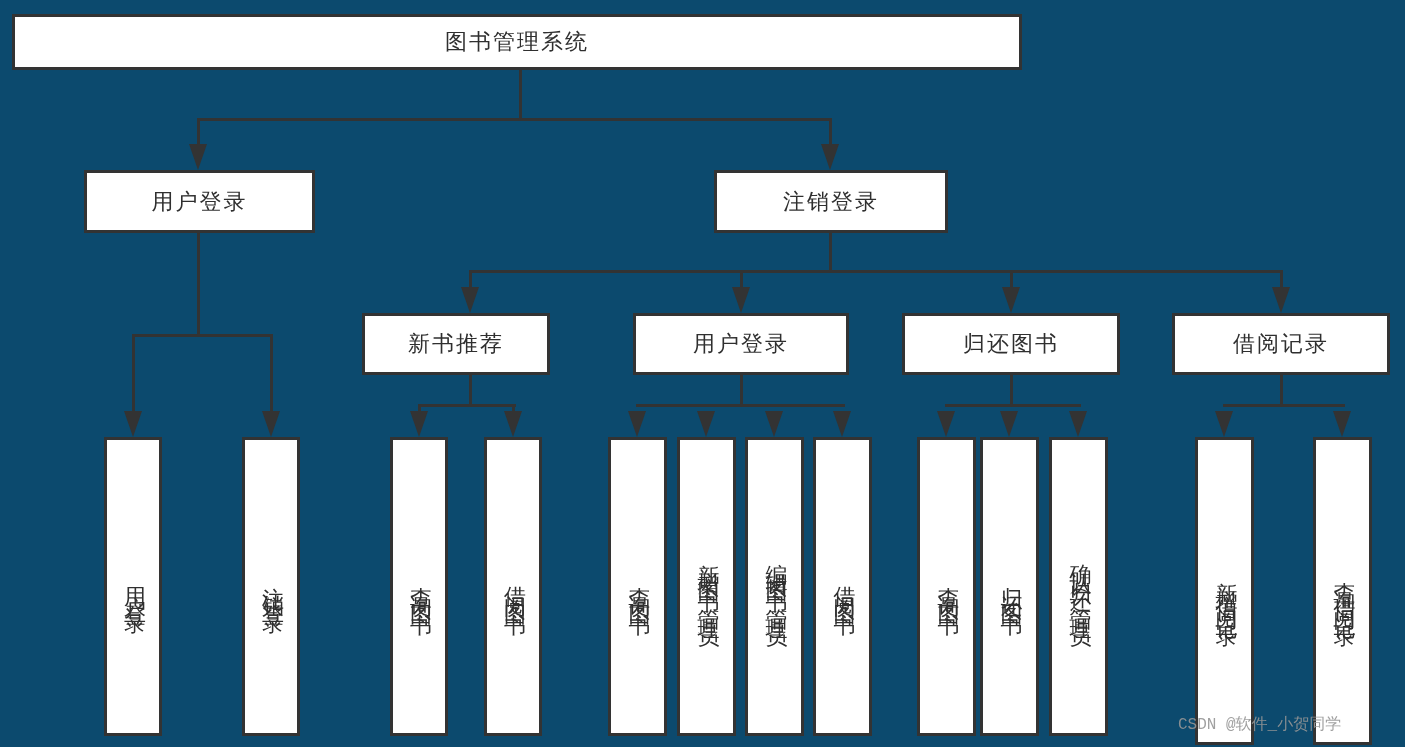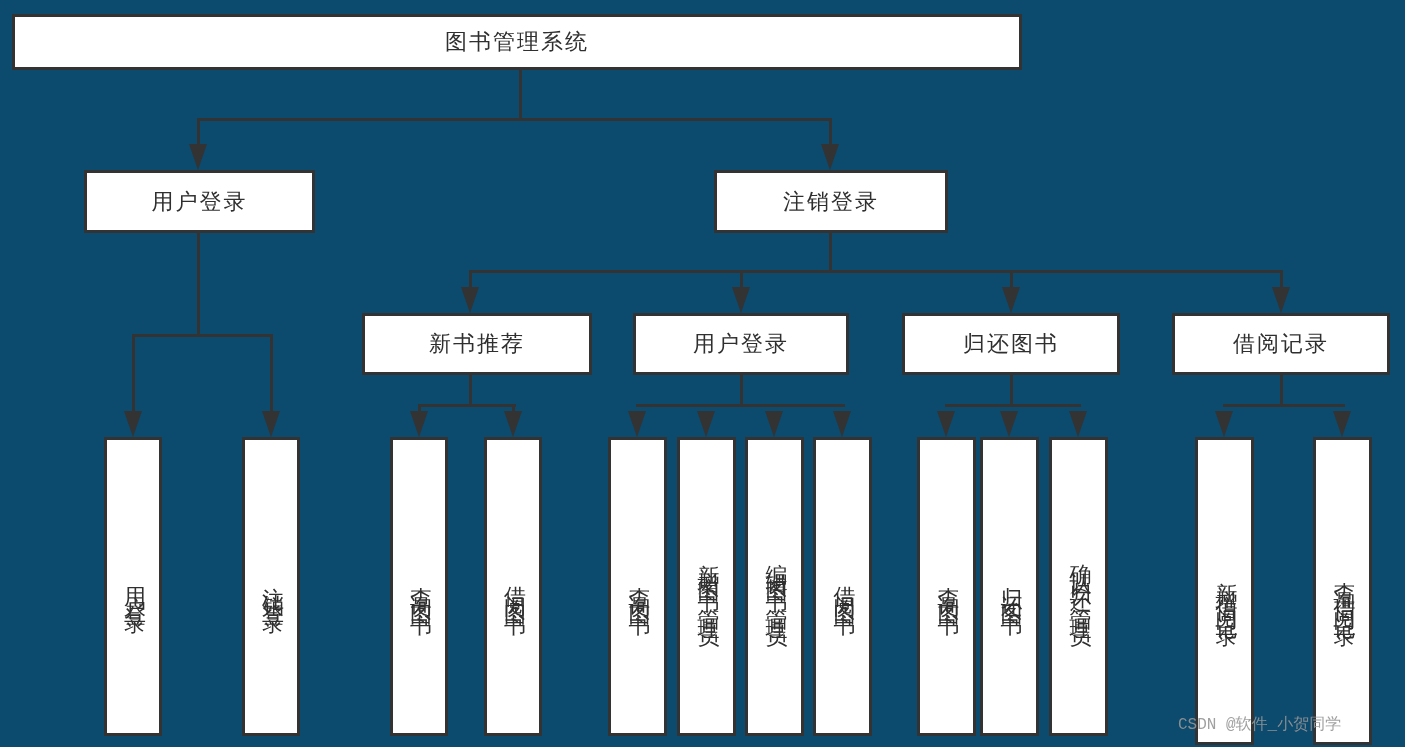--- a/index.html
+++ b/index.html
@@ -86,21 +86,21 @@
   <div class="line" style="left:469px;top:270px;width:814px;height:3px"></div>
   <div class="line" style="left:469px;top:270px;width:3px;height:22px"></div>
   <div class="line" style="left:740px;top:270px;width:3px;height:22px"></div>
   <div class="line" style="left:1010px;top:270px;width:3px;height:22px"></div>
   <div class="line" style="left:1280px;top:270px;width:3px;height:22px"></div>
   <div class="arrow" style="left:461px;top:287px"></div>
   <div class="arrow" style="left:732px;top:287px"></div>
   <div class="arrow" style="left:1002px;top:287px"></div>
   <div class="arrow" style="left:1272px;top:287px"></div>
 
-  <div class="box h" style="left:362px;top:313px;width:230px;height:62px">
+  <div class="box h" style="left:362px;top:313px;width:188px;height:62px">
     <span>新书推荐</span>
   </div>
   <div class="box h" style="left:633px;top:313px;width:216px;height:62px">
     <span>用户登录</span>
   </div>
   <div class="box h" style="left:902px;top:313px;width:218px;height:62px">
     <span>归还图书</span>
   </div>
   <div class="box h" style="left:1172px;top:313px;width:218px;height:62px">
     <span>借阅记录</span>

